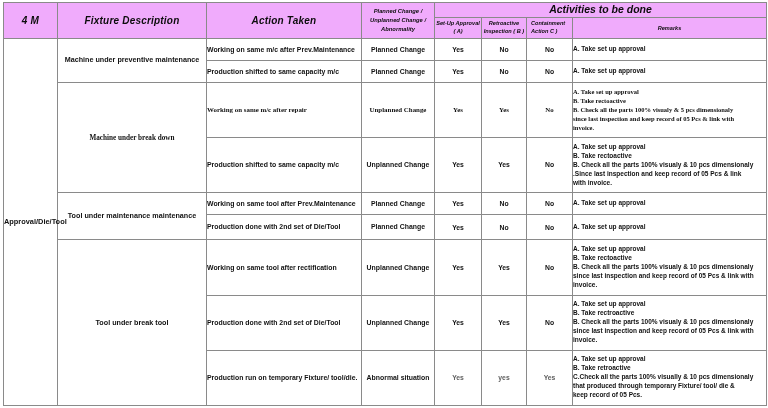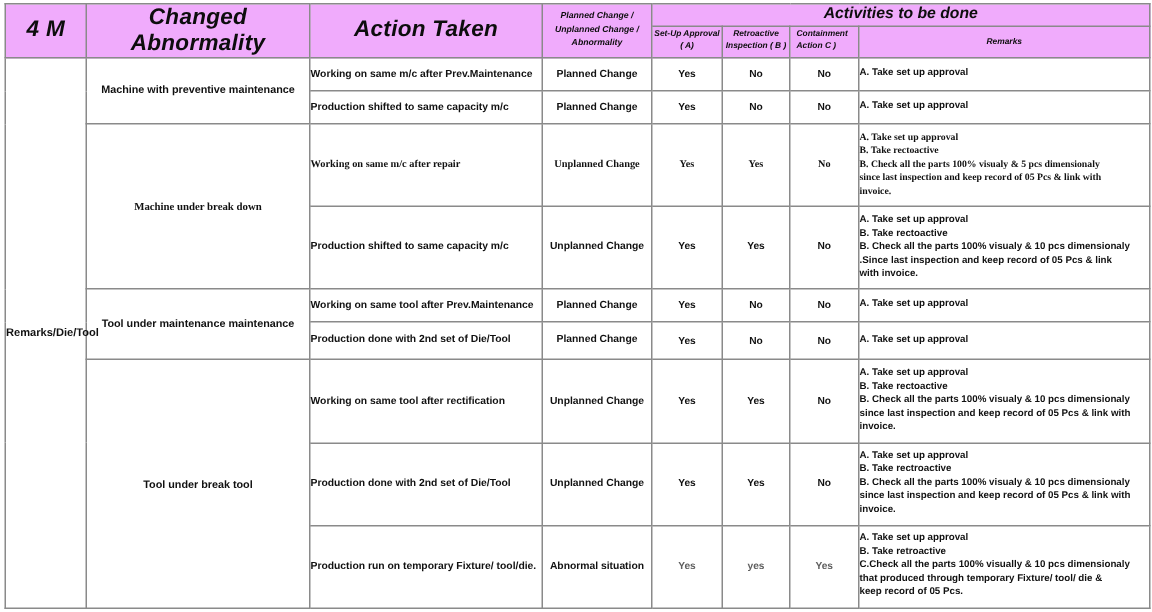--- a/index.html
+++ b/index.html
@@ -39,21 +39,21 @@
   
   .hdr {
     background: #f0abfc;
     color: #0d0d0d;
     font-weight: bold;
     text-align: center;
     line-height: 1.12;
     font-style: italic;
   }
   .hdr-main {
-    font-size: 15px;
+    font-size: 10px;
     letter-spacing: .2px;
   }
   .hdr-group {
     font-size: 10.5px;
   }
   .hdr-tiny {
     font-size: 5.6px;
     font-weight: bold;
     line-height: 1.35;
   }
@@ -125,21 +125,21 @@
       <col style="width:73px">
       <col style="width:47px">
       <col style="width:45px">
       <col style="width:46px">
       <col style="width:194px">
     </colgroup>
 
     <thead>
       <tr style="height:15px">
         <td class="hdr hdr-main" rowspan="2">4 M</td>
-        <td class="hdr hdr-main" rowspan="2">Changed Abnormality</td>
+        <td class="hdr hdr-main" rowspan="2">Fixture Description</td>
         <td class="hdr hdr-main" rowspan="2">Action Taken</td>
         <td class="hdr hdr-pc" rowspan="2">
           <span class="rline">Planned Change /</span>
           <span class="rline">Unplanned Change</span>
           <span class="rline">/ Abnormality</span>
         </td>
         <td class="hdr hdr-group" colspan="4">Activities to be done</td>
       </tr>
       <tr style="height:21px">
         <td class="hdr hdr-tiny">
@@ -155,22 +155,22 @@
           <span class="rline">Containment</span>
           <span class="rline">Action</span>
           <span class="rline" style="text-align:center;">C )</span>
         </td>
         <td class="hdr hdr-remarks">Remarks</td>
       </tr>
     </thead>
 
     <tbody id="matrix-body">
         <tr style="height: 22px;">
-          <td class="cell c-4m" rowspan="9"><span class="rline">Remarks/</span><span class="rline">Die/Tool</span></td>
-          <td class="cell c-desc" rowspan="2">Machine with preventive maintenance</td>
+          <td class="cell c-4m" rowspan="9"><span class="rline">Approval/</span><span class="rline">Die/Tool</span></td>
+          <td class="cell c-desc" rowspan="2">Machine under preventive maintenance</td>
           <td class="cell c-action"><span class="rline">Working on same m/c after Prev.</span><span class="rline">Maintenance</span></td>
           <td class="cell c-change">Planned Change</td>
           <td class="cell c-yn">Yes</td>
           <td class="cell c-yn">No</td>
           <td class="cell c-yn">No</td>
           <td class="cell c-remark one-line">
             <span class="rline">A. Take set up approval</span>
           </td>
         </tr>
         <tr style="height: 22px;">

